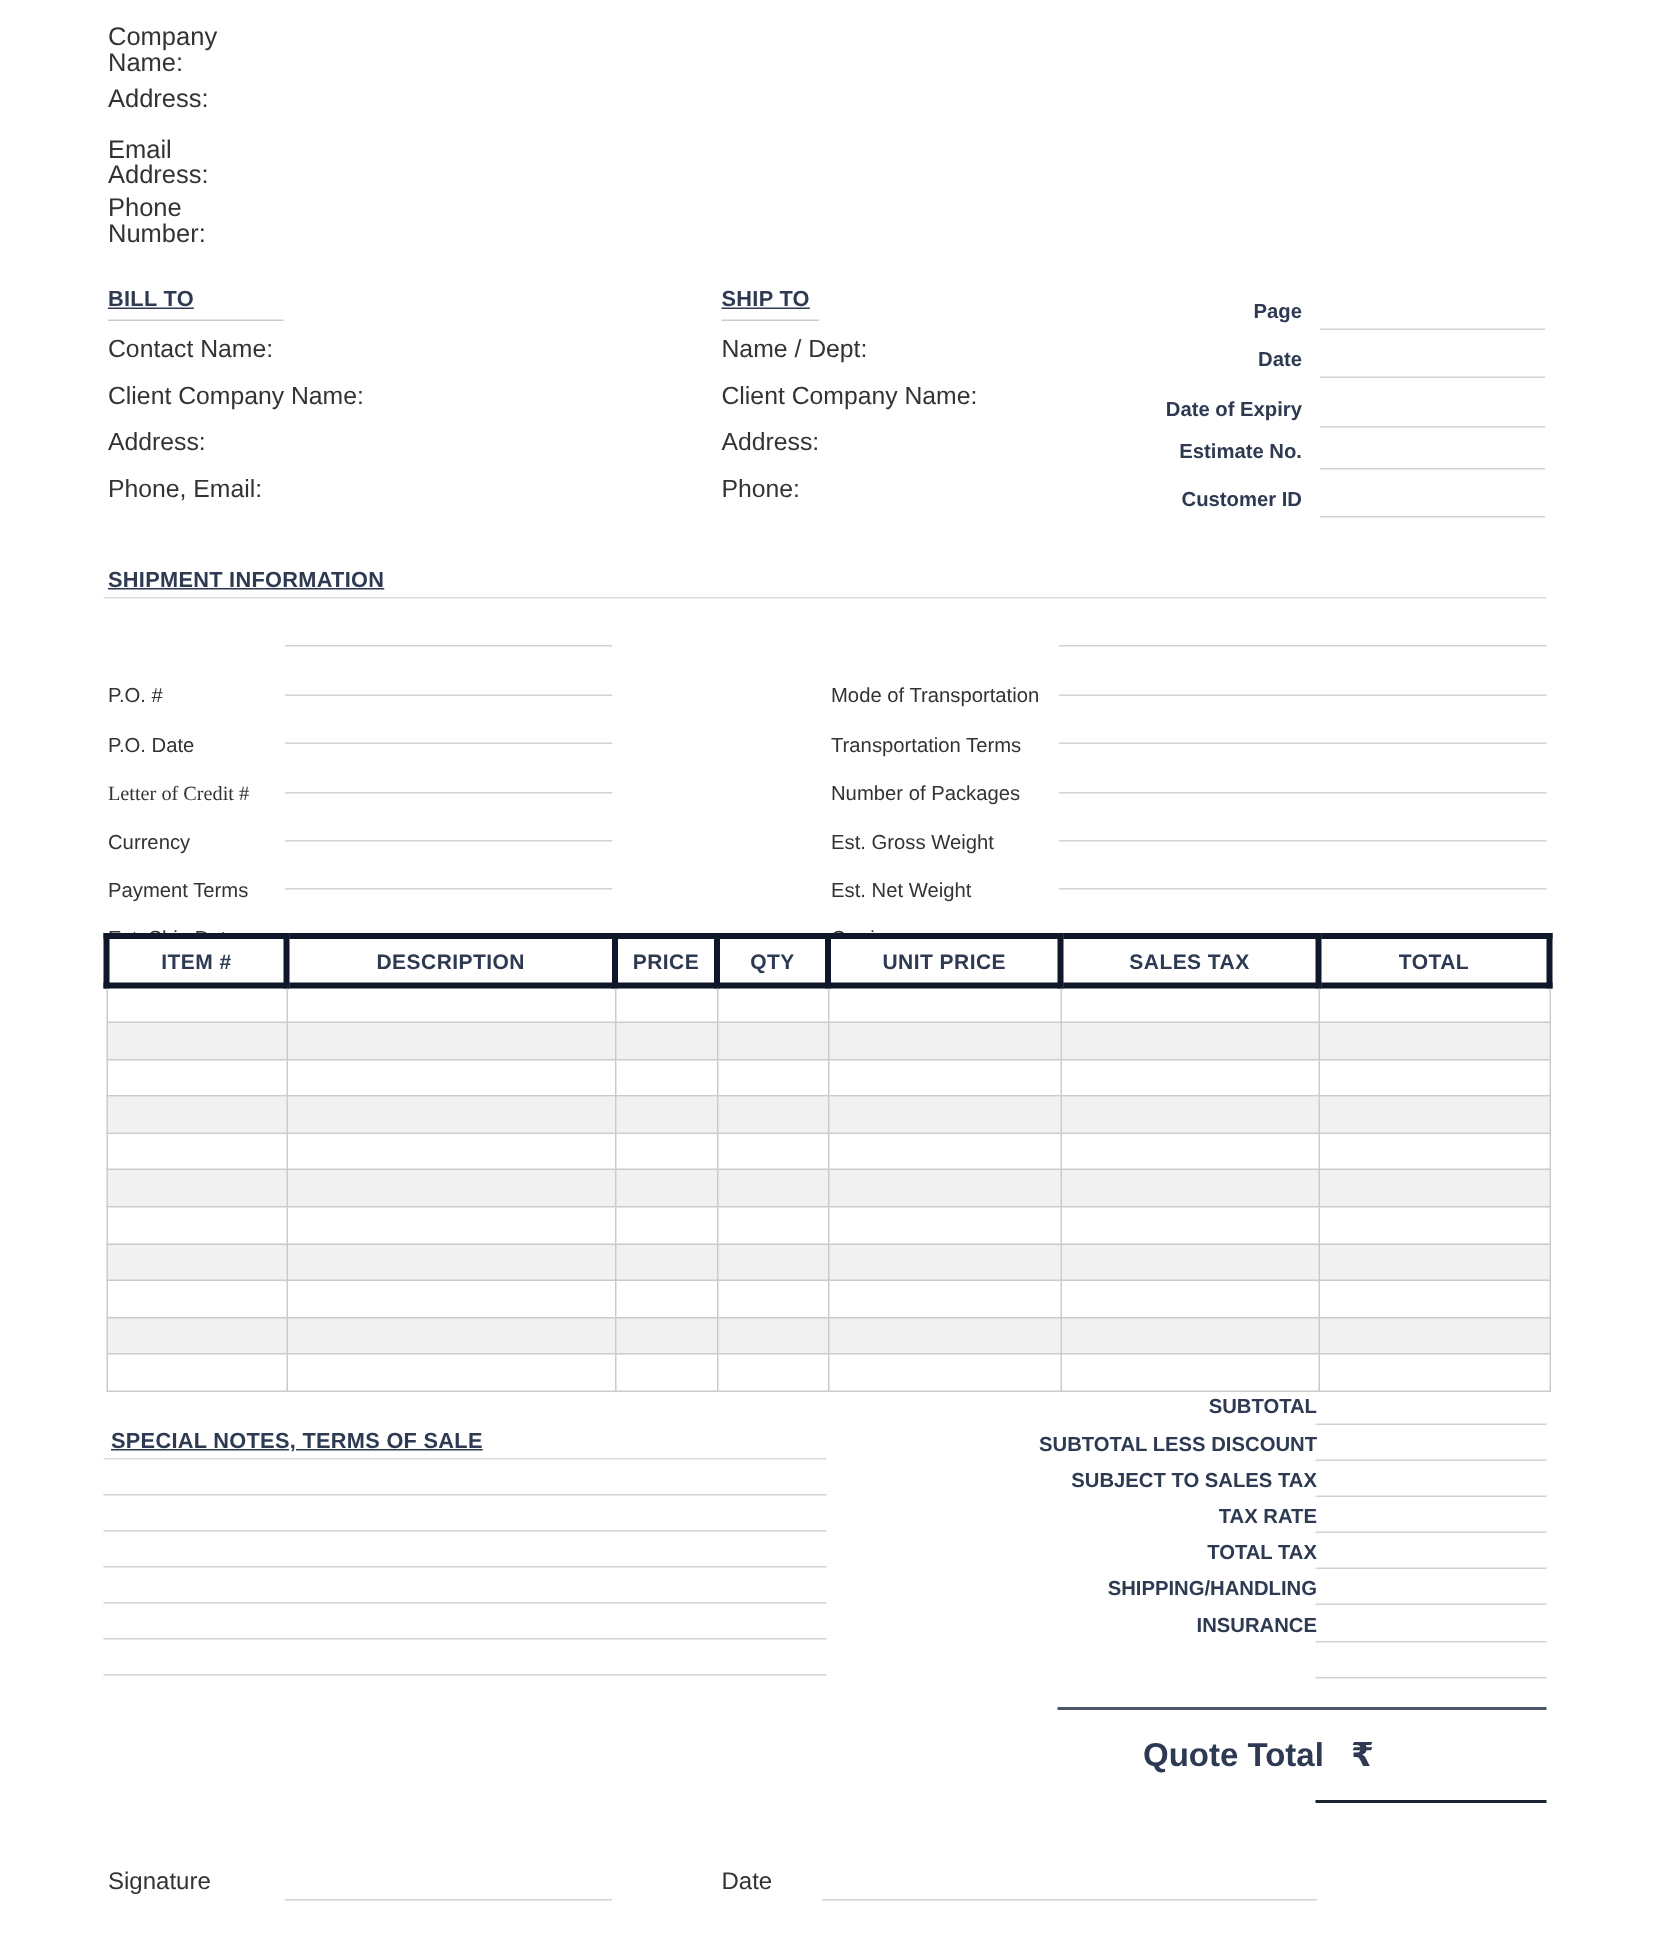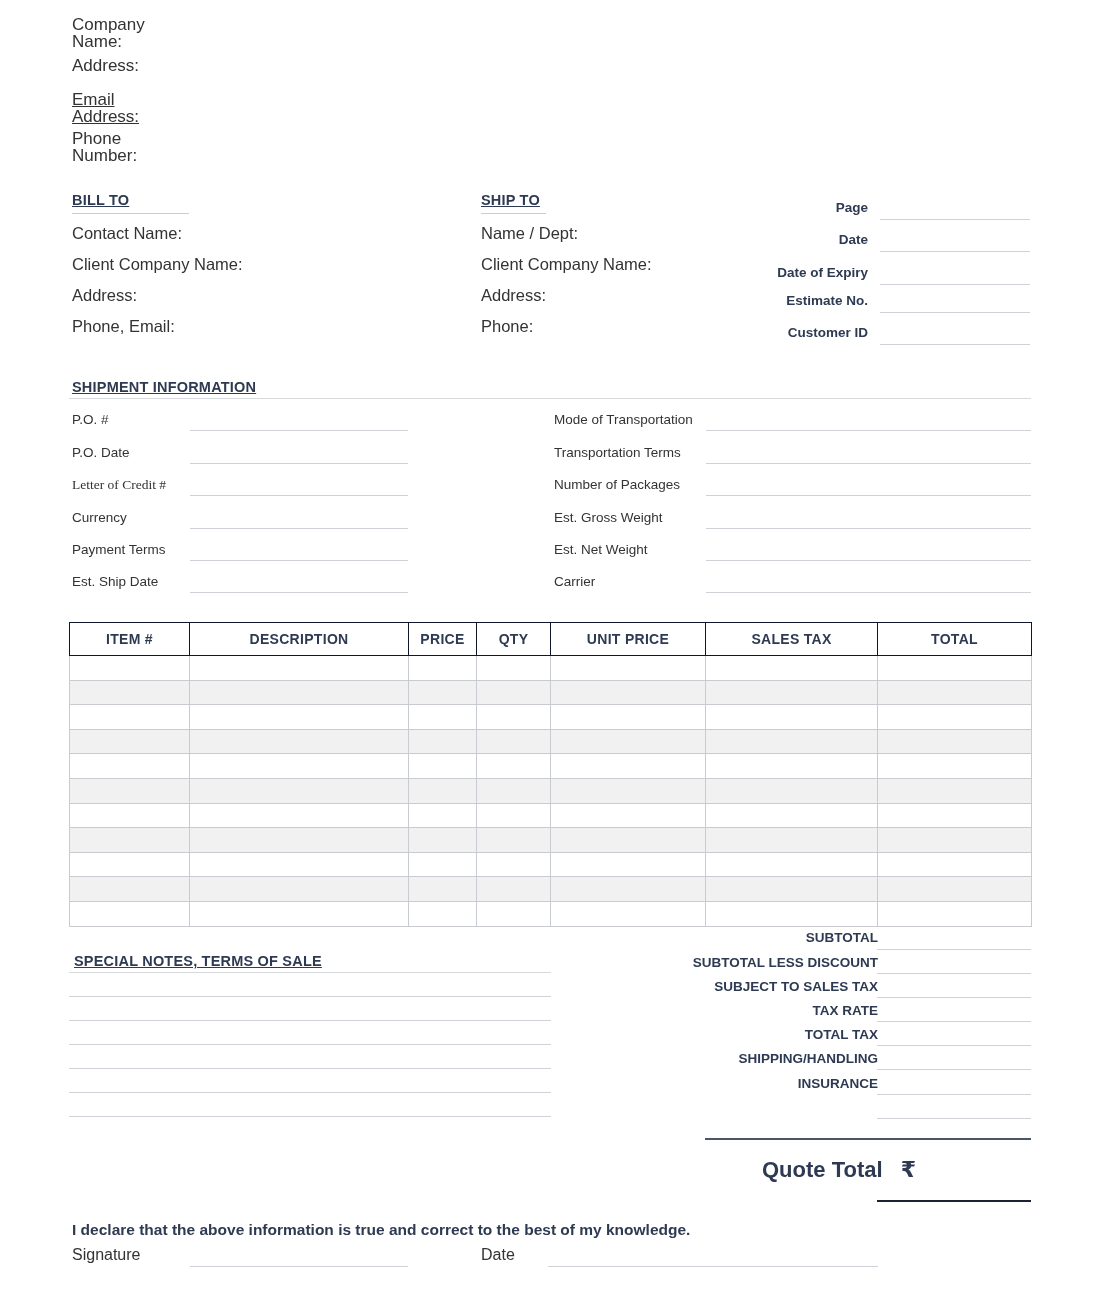--- a/index.html
+++ b/index.html
@@ -24,21 +24,21 @@
 
   
   .company-block { position: absolute; left: 72px; top: 16px; }
   .company-line {
     font-size: 17px;
     color: #333333;
     line-height: 1.0;
   }
   .cl-1 { position:absolute; top: 0px;  left:0; }
   .cl-2 { position:absolute; top: 41px; left:0; }
-  .cl-3 { position:absolute; top: 75px; left:0;text-decoration:underline; }
+  .cl-3 { position:absolute; top: 75px; left:0; }
   .cl-4 { position:absolute; top: 114px;left:0; }
 
   
   .sec-head {
     font-size: 14.5px;
     font-weight: bold;
     color: #2e3a52;
     letter-spacing: 0.2px;
     white-space: nowrap;
     text-decoration: underline;
@@ -71,20 +71,21 @@
     position: absolute;
     border-bottom: 1px solid #cfd2d6;
   }
 
   
   .ship-label {
     position: absolute;
     font-size: 13.5px;
     color: #333333;
     white-space: nowrap;
+    margin-top: 44px;
   }
   .ship-line {
     position: absolute;
     border-bottom: 1px solid #cfd2d6;
   }
 
   
   .items-table {
     position: absolute;
     left: 69px;
@@ -92,21 +93,21 @@
     width: 962px;
     border-collapse: collapse;
     table-layout: fixed;
   }
   .items-table th {
     height: 33px;
     font-size: 14px;
     font-weight: bold;
     color: #2e3a52;
     letter-spacing: 0.3px;
-    border: 1px solid #0f172a;
+    border: 4px solid #0f172a;
     background: #ffffff;
     text-align: center;
     vertical-align: middle;
   }
   .items-table td {
     height: 24.6px;
     border: 1px solid #c8cbcf;
     padding: 0;
   }
   .items-table tbody tr.alt td { background: #f1f1f1; }
@@ -410,21 +411,20 @@
   <div class="tot-line" style="left:877px; top:1118px; width:154px;"></div>
 
   <div class="abs rule-dark" style="left:705px; top:1138px; width:326px;"></div>
 
   <div class="quote-total" style="left:762px; top:1157px;">
     <span>Quote Total</span>
     <span class="rupee" style="margin-left:12px;">₹</span>
   </div>
   <div class="abs rule-black" style="left:877px; top:1200px; width:154px;"></div>
 
-  <div class="declaration">I declare that the above information is true and correct to the best of my knowledge.</div>
 
   <div class="sig-label" style="left:72px; top:1246px;">Signature</div>
   <div class="sig-line" style="left:190px; top:1266px; width:218px;"></div>
 
   <div class="sig-label" style="left:481px; top:1246px;">Date</div>
   <div class="sig-line" style="left:548px; top:1266px; width:330px;"></div>
 
 </div>
 
 </body></html>

